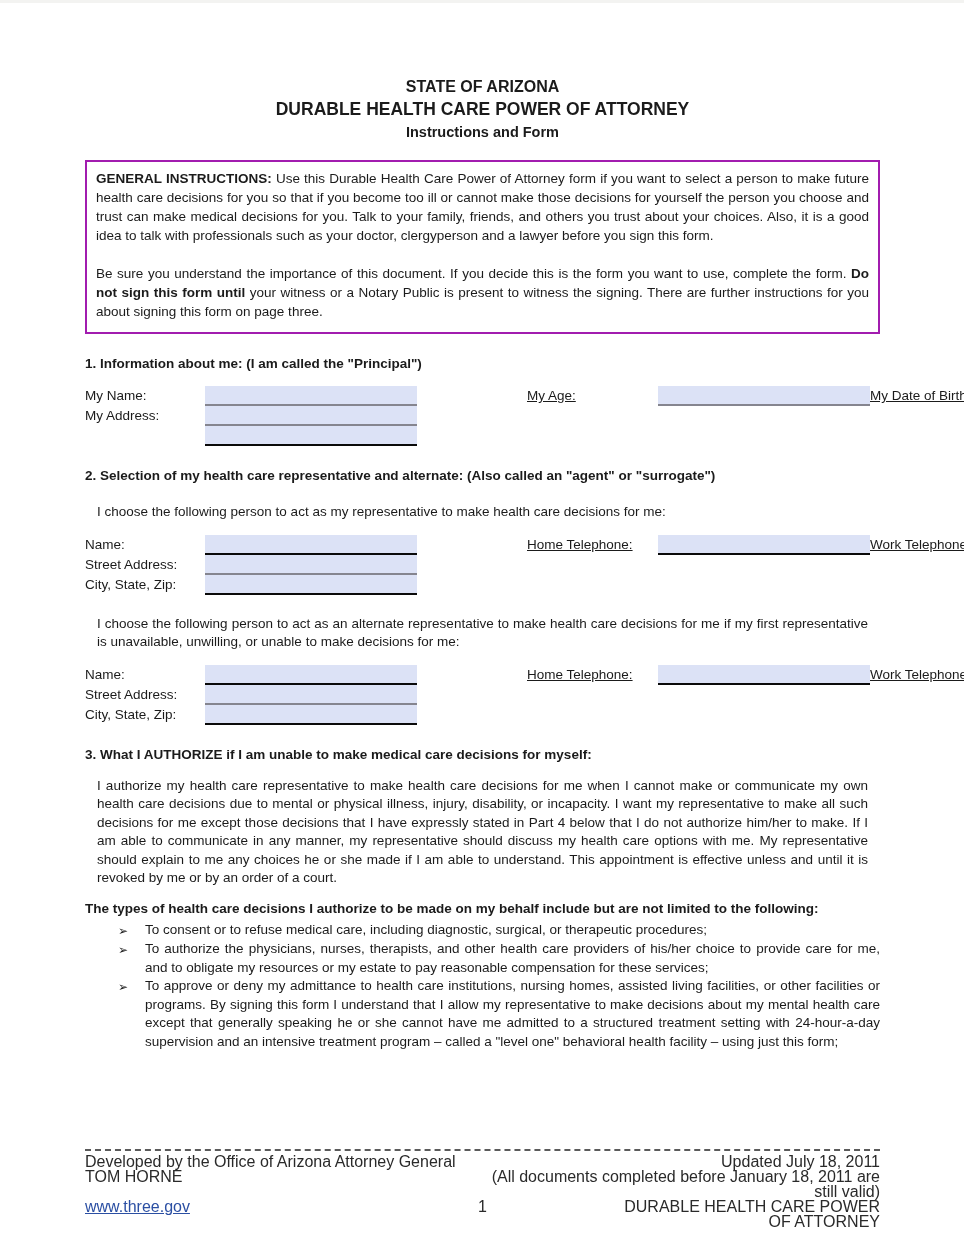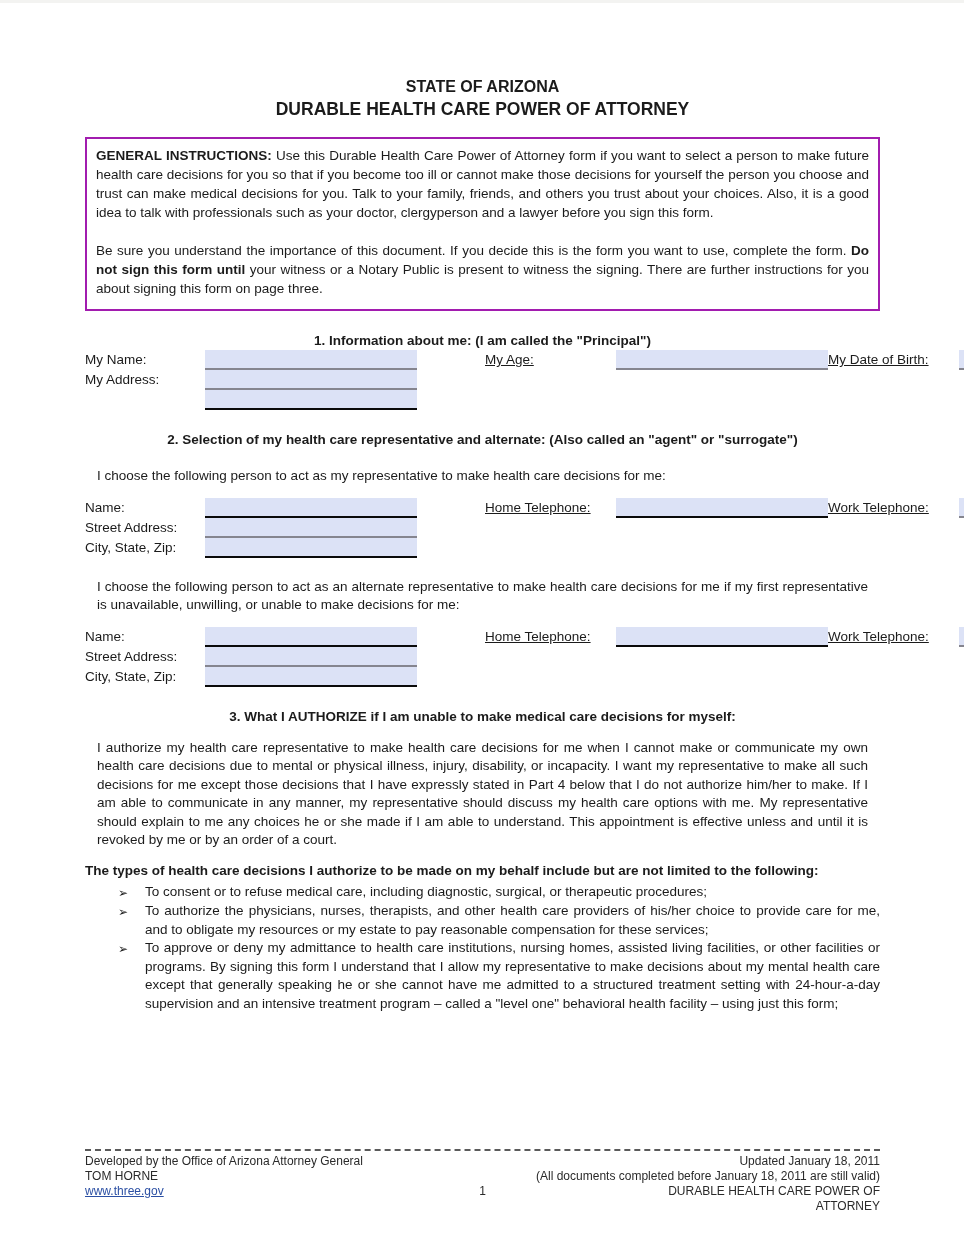--- a/index.html
+++ b/index.html
@@ -10,56 +10,57 @@
   .title-block{padding-top:72px;text-align:center;font-weight:bold;}
   .t1{font-size:16px;line-height:23px;}
   .t2{font-size:17.5px;line-height:23px;}
   .t3{font-size:14.5px;line-height:23px;}
   
   .gi-box{margin-top:16px;border:2px solid #a21caf;padding:7px 9px 11px 9px;}
   .gi-box p{margin:0;font-size:13.5px;line-height:19px;text-align:justify;}
   .gi-box p + p{margin-top:19px;}
   b.inline{font-weight:bold;}
   
-  .sec-heading{font-size:13.5px;font-weight:bold;line-height:18px;text-align:center;}
+  .sec-heading{font-size:13.5px;font-weight:bold;line-height:18px;}
   .mt-sec{margin-top:21px;}
   .para{font-size:13.5px;line-height:18.5px;text-align:justify;margin:12px;}
   .intro{margin-top:18px;}
   
-  .fgrid{display:flex;margin-top:0;}
+  .fgrid{display:flex;margin-top:13px;gap:42px;}
   .fg-l{width:400px;flex:none;display:flex;flex-direction:column;}
   .fg-r{flex:1;display:flex;flex-direction:row;text-decoration:underline;}
   .frow{display:flex;align-items:flex-end;height:20px;}
   .flabel{font-size:13.5px;line-height:18px;flex:none;padding-bottom:1px;}
   .fg-l .flabel{width:120px;}
   .fg-r .flabel{width:131px;}
   .fld{width:212px;height:20px;background:#dce2f6;border-bottom:2px solid #85858f;box-sizing:border-box;flex:none;}
   .fld.ul-black{border-bottom-color:#0a0a0a;}
   
   .bullets{margin-top:3px;}
   .bullet{display:flex;margin-left:33px;font-size:13.5px;line-height:18.5px;}
   .bmark{width:27px;flex:none;font-size:12px;padding-top:1px;}
   .btext{flex:1;text-align:justify;}
   
-  .footer{position:absolute;left:0;top:1146px;width:795px;border-top:2px dashed #5a5a5a;padding-top:3px;font-size:12px;line-height:15px;color:#2a2a2a;}
+  .footer{position:absolute;left:0;top:1146px;width:795px;border-top:2px dashed #5a5a5a;padding-top:3px;font-size:16px;line-height:15px;color:#2a2a2a;}
   .frow-f{display:flex;justify-content:space-between;}
   .f-center{flex:1;text-align:center;}
   .f-left{flex:1;text-align:left;}
   .f-right{flex:1;text-align:right;}
   a.weblink{color:#2b4fa3;text-decoration:underline;cursor:pointer;}
 </style>
 </head>
 <body>
 
 <div class="topstrip"></div>
 <div class="page">
 
   <div class="title-block">
     <div class="t1">STATE OF ARIZONA</div>
     <div class="t2">DURABLE HEALTH CARE POWER OF ATTORNEY</div>
+    <div class="t3">Instructions and Form</div>
   </div>
 
   <div class="gi-box">
     <p><b class="inline">GENERAL INSTRUCTIONS:</b> <span>Use this Durable Health Care Power of Attorney form if you want to select a person to make future health care decisions for you so that if you become too ill or cannot make those decisions for yourself the person you choose and trust can make medical decisions for you. Talk to your family, friends, and others you trust about your choices. Also, it is a good idea to talk with professionals such as your doctor, clergyperson and a lawyer before you sign this form.</span></p>
     <p><span>Be sure you understand the importance of this document. If you decide this is the form you want to use, complete the form. </span><b class="inline">Do not sign this form until</b><span> your witness or a Notary Public is present to witness the signing. There are further instructions for you about signing this form on page three.</span></p>
   </div>
 
   <div class="sec-heading mt-sec">1. Information about me: (I am called the "Principal")</div>
 
   <div class="fgrid">
@@ -178,21 +179,21 @@
     </div>
     <div class="bullet">
       <span class="bmark">➢</span>
       <div class="btext">To approve or deny my admittance to health care institutions, nursing homes, assisted living facilities, or other facilities or programs. By signing this form I understand that I allow my representative to make decisions about my mental health care except that generally speaking he or she cannot have me admitted to a structured treatment setting with 24-hour-a-day supervision and an intensive treatment program – called a "level one" behavioral health facility – using just this form;</div>
     </div>
   </div>
 
   <div class="footer">
     <div class="frow-f">
       <span class="f-left">Developed by the Office of Arizona Attorney General</span>
-      <span class="f-right">Updated January 18, 2011</span>
+      <span class="f-right">Updated July 18, 2011</span>
     </div>
     <div class="frow-f">
       <span class="f-left">TOM HORNE</span>
       <span class="f-right">(All documents completed before January 18, 2011 are still valid)</span>
     </div>
     <div class="frow-f">
       <span class="f-left"><a class="weblink">www.three.gov</a></span>
       <span class="f-center">1</span>
       <span class="f-right">DURABLE HEALTH CARE POWER OF ATTORNEY</span>
     </div>

